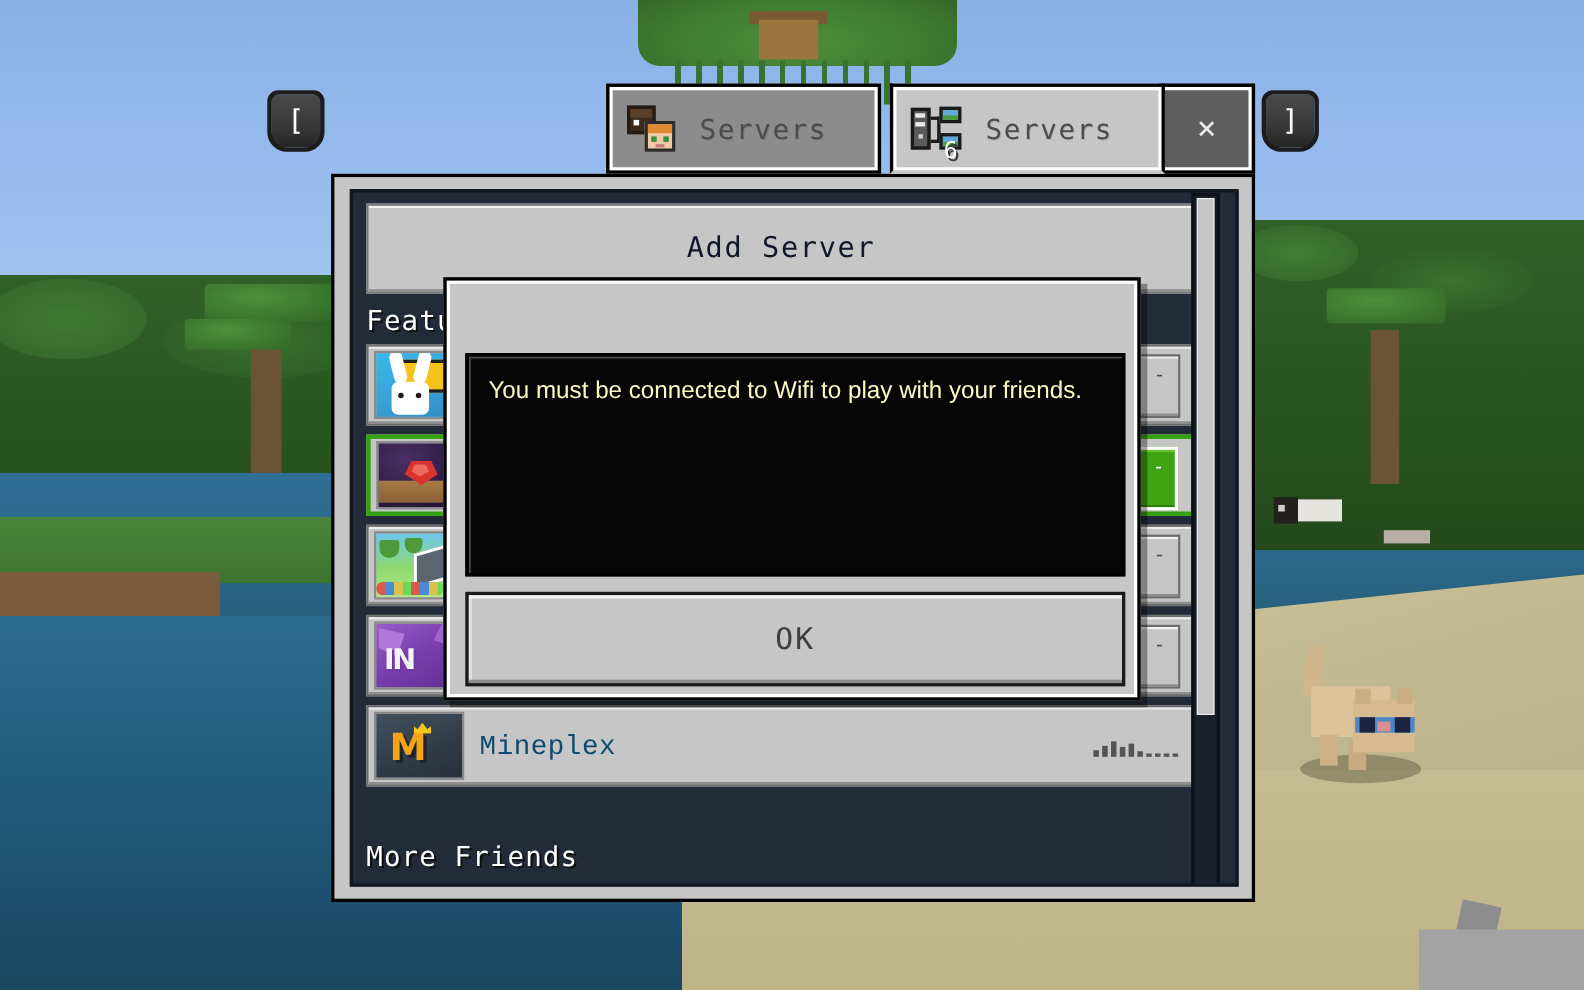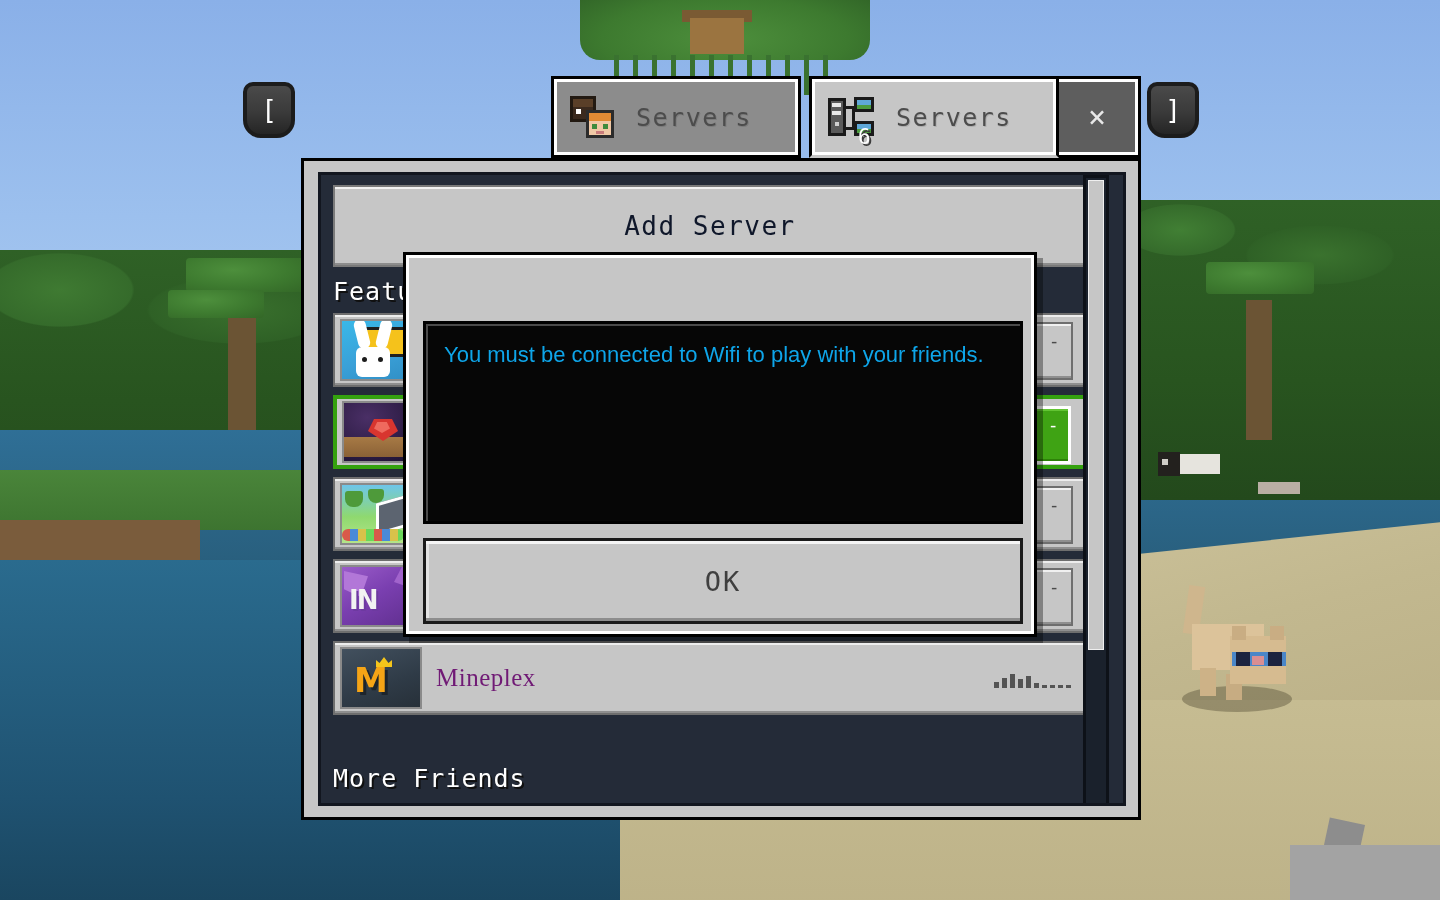--- a/index.html
+++ b/index.html
@@ -226,22 +226,22 @@
     background:#c6c6c6; border:2px solid #6e6e6e;
     box-shadow:inset 0 2px 0 #ededed, inset 0 -2px 0 #8f8f8f;
     display:flex; align-items:center;
     cursor:pointer;
   }
   .srv-thumb {
     width:82px; height:62px; margin-left:5px; flex:0 0 auto;
     border:2px solid #8a8a8a; position:relative; overflow:hidden;
   }
   .srv-name {
-    font-family:Liberation Serif, serif;
-    font-size:25px; letter-spacing:0.5px; color:#701a75;
+    font-family:Liberation Mono, monospace;
+    font-size:25px; letter-spacing:0.5px; color:#0c4a6e;
     margin-left:14px;
   }
   .srv-dots {
     position:absolute; right:14px; top:50%; transform:translateY(-50%);
     display:flex; align-items:flex-end; gap:3px; height:20px;
   }
   .srv-dots i { display:block; width:5px; background:#545454; }
 
   .srv-action {
     position:absolute; right:12px; top:7px; width:50px; height:58px;
@@ -306,21 +306,21 @@
     box-shadow:6px 6px 0 rgba(0,0,0,.35), inset 0 0 0 3px #fff;
   }
   .modal-text-area {
     position:absolute; left:17px; top:66px; width:600px; height:203px;
     background:#060606; border:3px solid #000;
     box-shadow:inset 2px 2px 0 #4a4a4a;
     padding:16px 18px;
   }
   .modal-text {
     font-family:"Liberation Sans", sans-serif;
-    font-size:22px; line-height:1.35; color:#0ea5e9;
+    font-size:22px; line-height:1.35; color:#fef9c3;
   }
   .modal-ok {
     position:absolute; left:17px; top:283px; width:600px; height:86px;
     background:#c6c6c6; border:3px solid #1a1a1a;
     box-shadow:inset 0 3px 0 #f4f4f4, inset 0 -3px 0 #8d8d8d, inset 3px 0 0 #e2e2e2;
     display:flex; align-items:center; justify-content:center;
     cursor:pointer;
   }
   .modal-ok span {
     font-family:"DejaVu Sans Mono", monospace;

